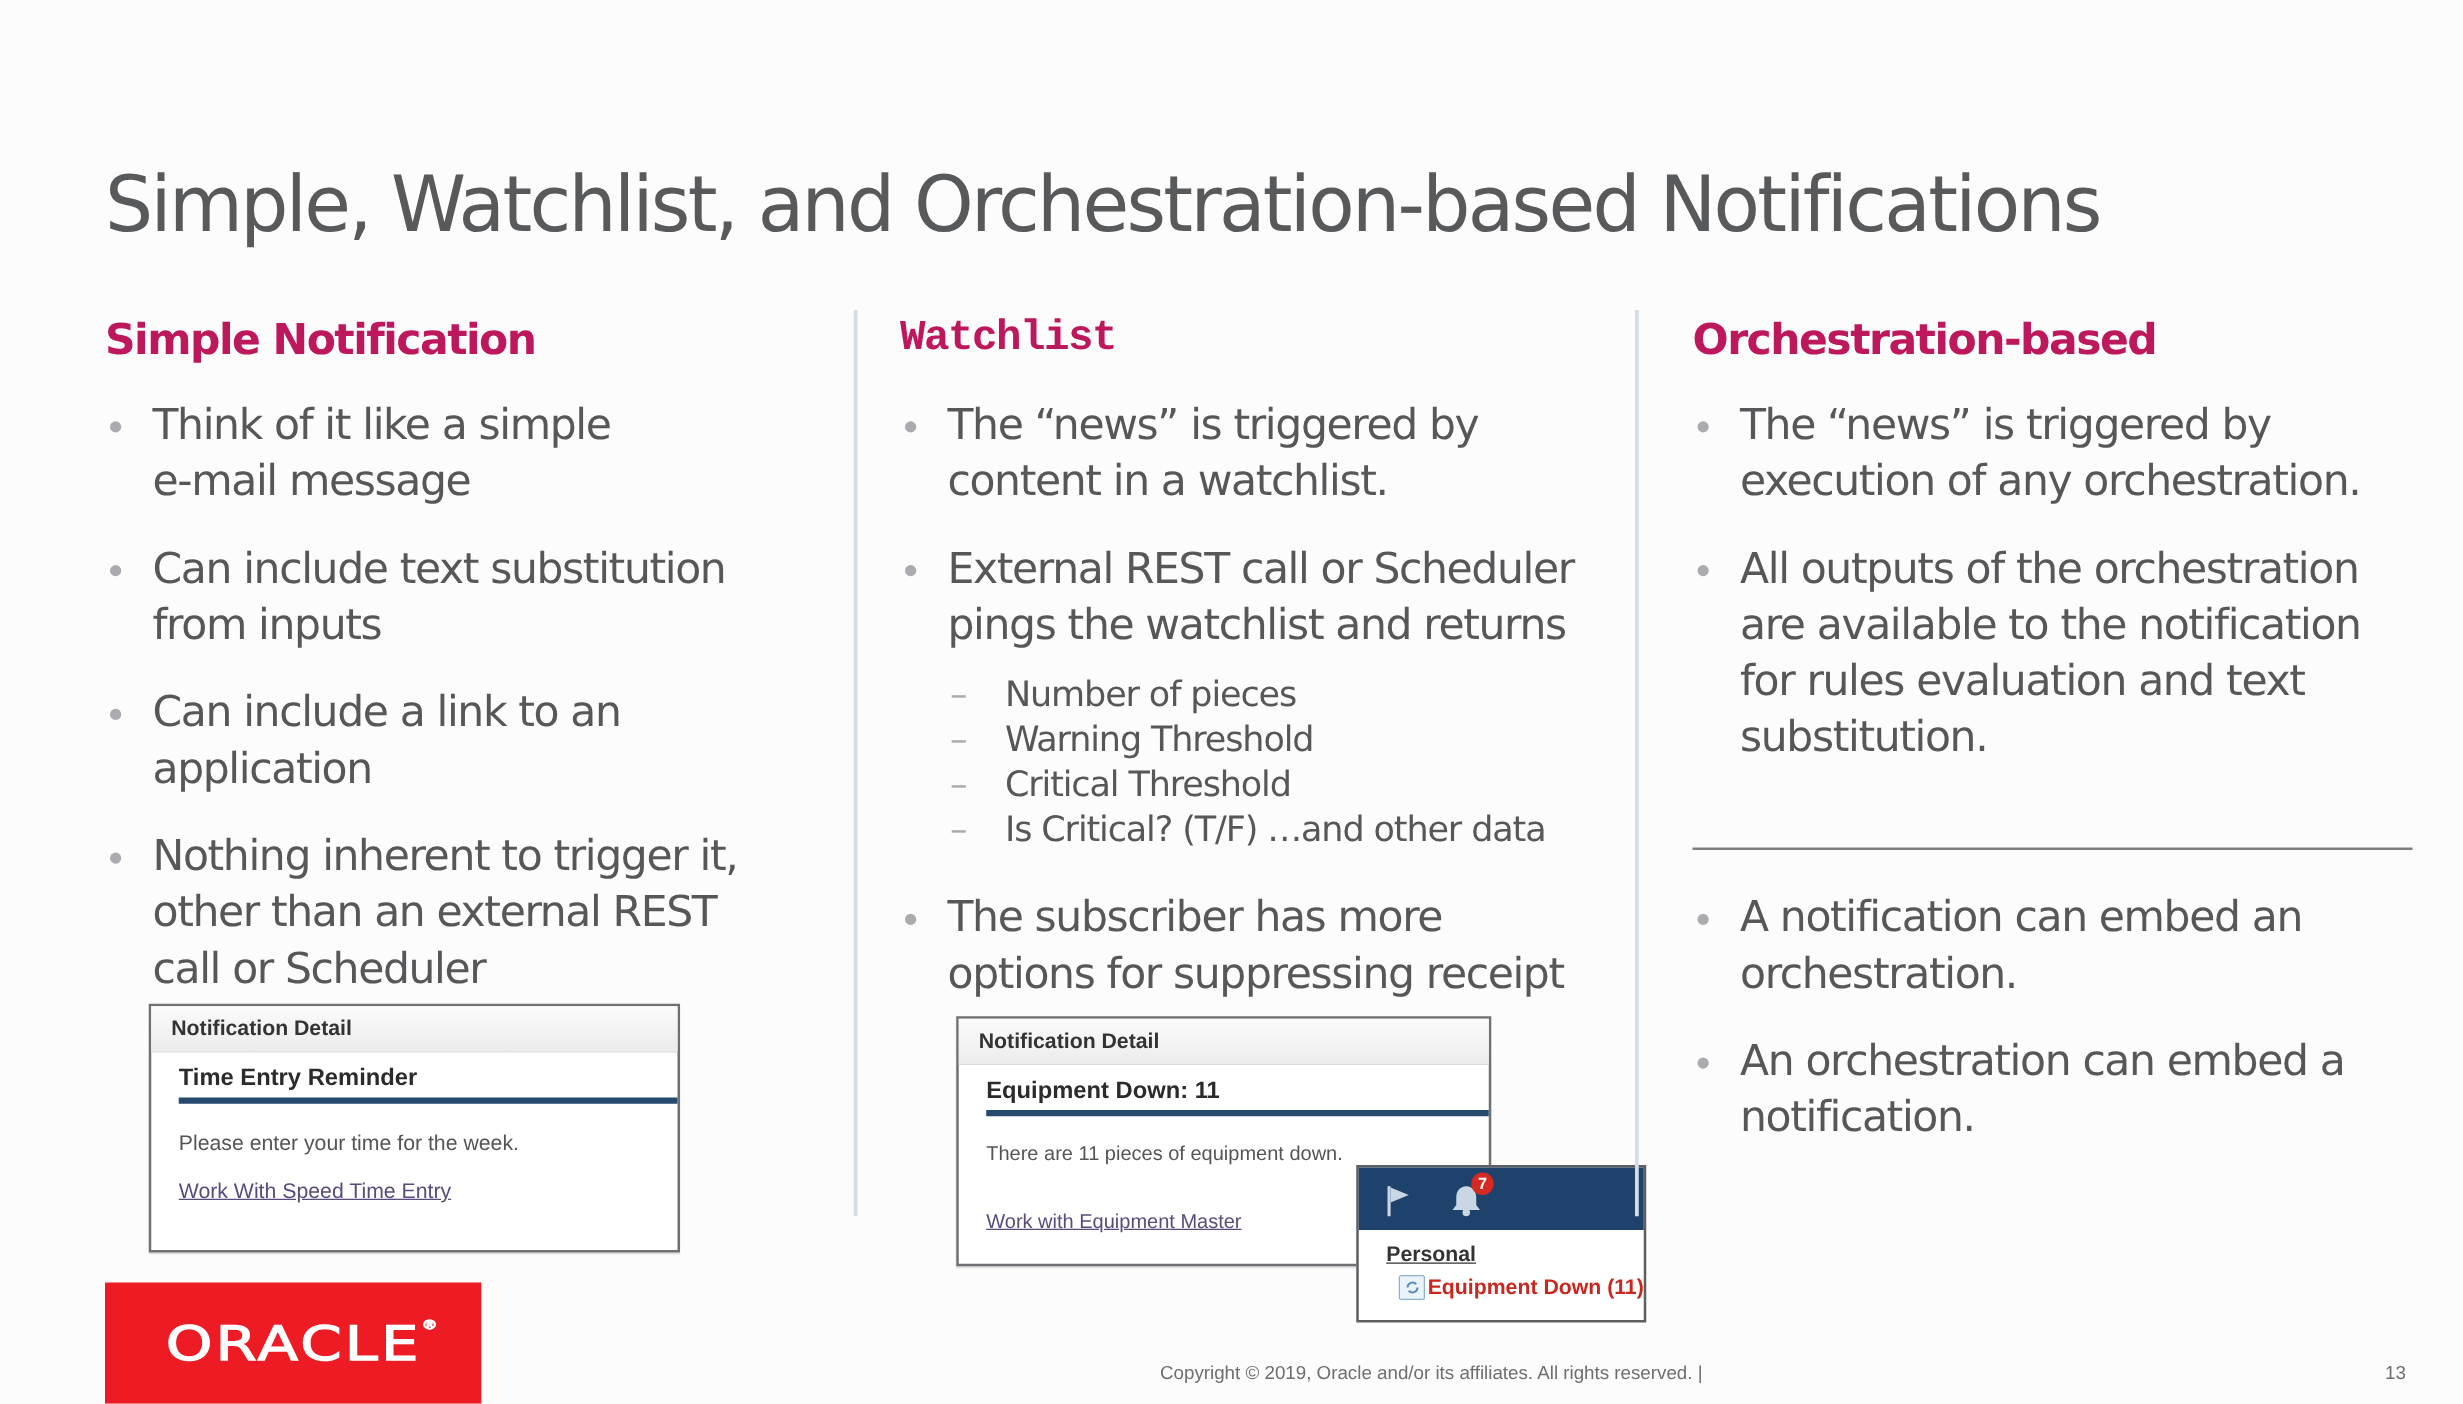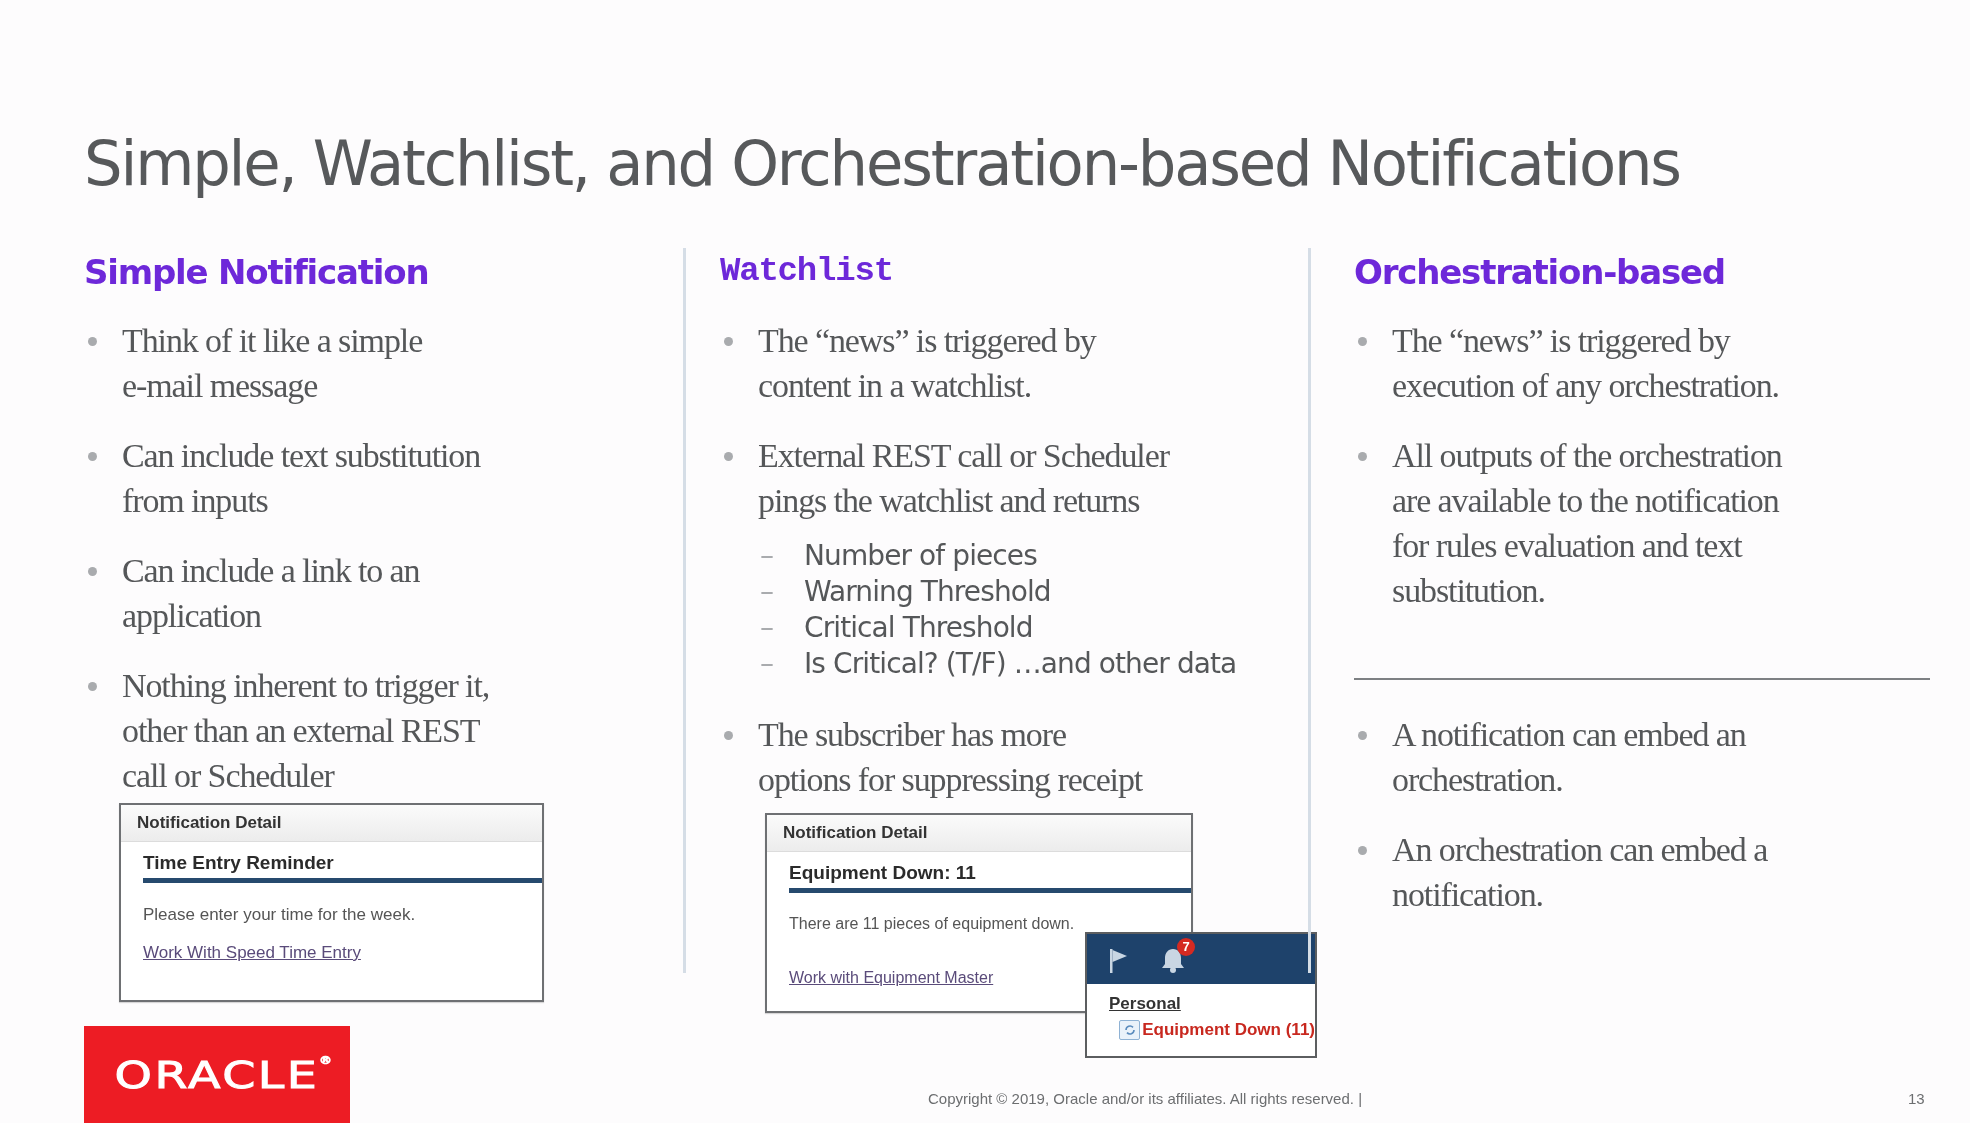--- a/index.html
+++ b/index.html
@@ -13,35 +13,35 @@
   .title {
     left: 84px; top: 128px;
     font-family: "DejaVu Sans", sans-serif;
     font-size: 62px; line-height: 72px;
     color: #57595b; white-space: nowrap;
     letter-spacing: -2.2px; transform-origin: left top;
     transform: scaleX(0.98);
   }
   .col-heading {
     font-family: "DejaVu Sans", sans-serif;
-    font-weight: bold; font-size: 34px; color: #6d28d9;
+    font-weight: bold; font-size: 34px; color: #be185d;
     white-space: nowrap; letter-spacing: -1.2px;
   }
   .bullets { list-style: none; margin: 0; padding: 0; }
   .bullet {
     position: relative; padding-left: 38px;
     font-family: "DejaVu Sans", sans-serif;
     font-size: 34px; line-height: 45px; color: #555759;
     letter-spacing: -1.1px;
   }
   .bullet::before {
     content: ""; position: absolute; left: 4px; top: 19px;
     width: 9px; height: 9px; border-radius: 50%; background: #a9abae;
   }
-  .bullet .line { display: block; white-space: nowrap; font-family: Liberation Serif, serif; }
+  .bullet .line { display: block; white-space: nowrap; }
   .sub {
     position: relative; padding-left: 46px;
     font-family: "DejaVu Sans", sans-serif;
     font-size: 28px; line-height: 36px; color: #555759;
     white-space: nowrap; letter-spacing: -0.9px;
   }
   .sub::before {
     content: "–"; position: absolute; left: 2px; top: 0; color: #a9abae;
   }
   .vdiv { width: 3px; background: #d5dde6; }
@@ -83,21 +83,21 @@
   }
   .popup-item {
     margin: 6px 0 0 12px; font-size: 17px; font-weight: bold; color: #c8281f;
     display: flex; align-items: center; gap: 2px; white-space: nowrap; padding-left: 20px;
   }
   .item-icon {
     width: 28px; height: 18px; border: 1px solid #8fb2d4; background: #eaf2fa;
     border-radius: 2px; display: inline-flex; align-items: center; justify-content: center;
   }
   .logo {
-    left: 84px; top: 1026px; width: 266px; height: 97px; background: #ed1c24;
+    left: 84px; top: 1026px; width: 301px; height: 97px; background: #ed1c24;
     display: flex; align-items: center; justify-content: center;
   }
   .logo-text {
     color: #fff; font-family: "DejaVu Sans", sans-serif; font-size: 38px;
     letter-spacing: 2px; font-weight: normal; position: relative;
     transform: scaleX(1.25); transform-origin: center;
     -webkit-text-stroke: 1px #fff;
   }
   .logo-text sup { font-size: 10px; position: absolute; top: 2px; right: -12px; }
   .footer-copy {

